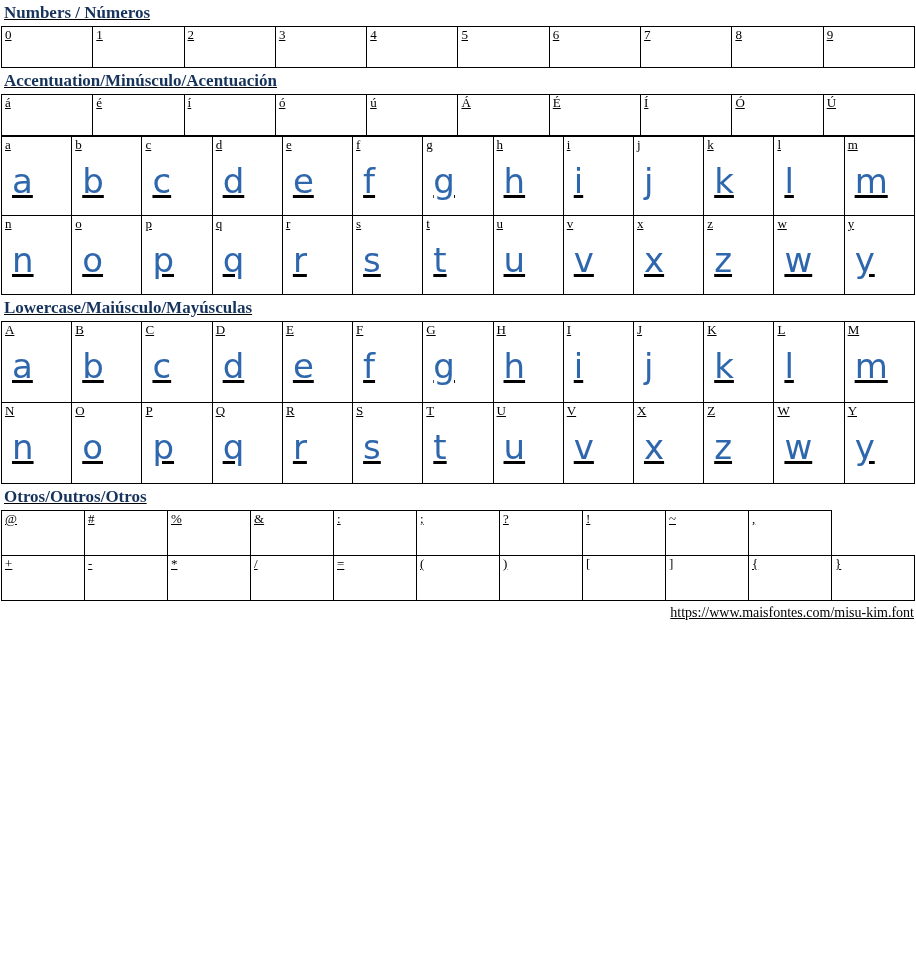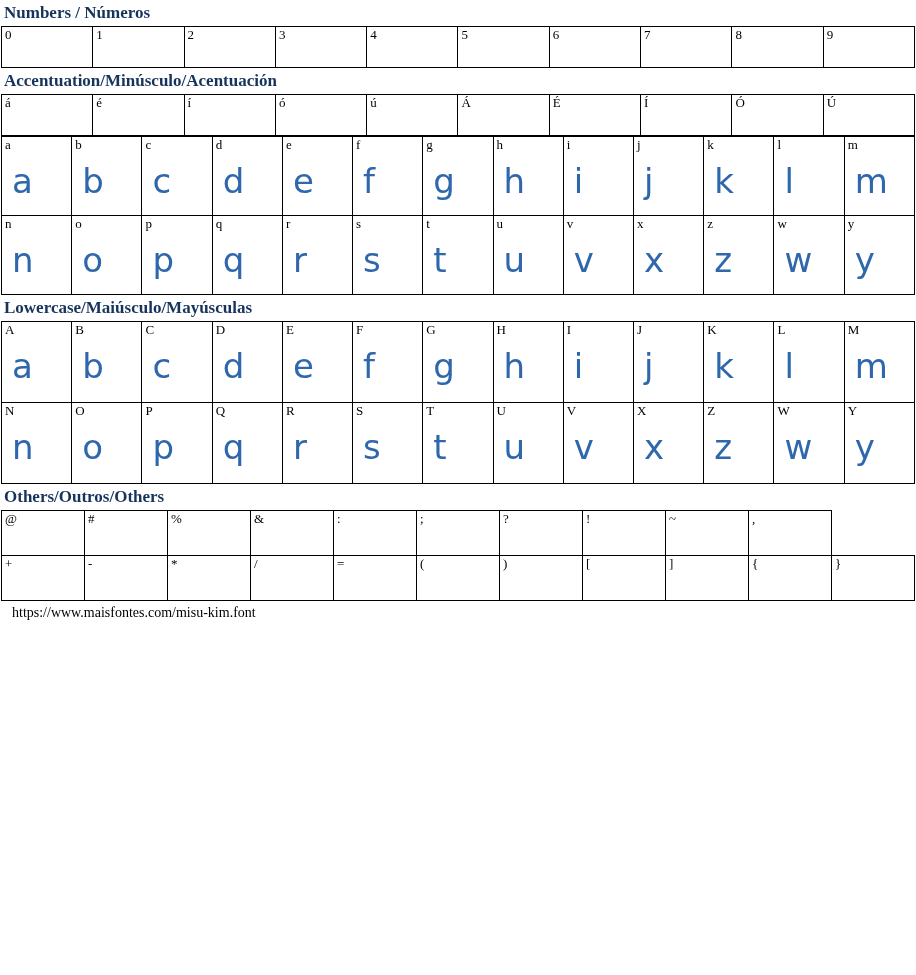--- a/index.html
+++ b/index.html
@@ -11,20 +11,21 @@
     width: 916px;
     height: 975px;
     font-family: "Liberation Serif", serif;
     color: #000000;
     overflow: hidden;
   }
   .page {
     position: relative;
     width: 916px;
     height: 975px;
+    text-decoration: underline;
   }
   .section-title {
     font-family: "Liberation Serif", serif;
     font-weight: bold;
     font-size: 17px;
     color: #16335c;
     padding: 3px 0 3px 4px;
     line-height: 20px;
   }
   table.glyphs {
@@ -69,24 +70,25 @@
     padding-left: 10px;
     margin-top: 12px;
   }
   tr.others-row td { height: 44px; }
 
   
   .sample.raise { margin-top: 4px; }
   .sample.drop { margin-top: 16px; }
 
   .footer {
+    text-align: right;
     font-family: "Liberation Serif", serif;
     font-size: 14px;
     color: #000000;
-    padding: 4px 2px 0 12px;
+    padding: 4px 2px 0 0;
   }
 </style>
 </head>
 <body>
 
 <div class="page">
 
   <div class="section-title">Numbers / Números</div>
   <table class="glyphs">
     <tbody>
@@ -383,21 +385,21 @@
             <span class="sample drop">w</span>
           </td>
       <td>
             <span class="lbl">Y</span>
             <span class="sample">y</span>
           </td>
     </tr>
   </tbody>
     </table>
 
-  <div class="section-title">Others/Outros/Others</div>
+  <div class="section-title">Otros/Outros/Otros</div>
   <table class="glyphs">
     <tbody>
         <tr class="others-row">
       <td>
             <span class="lbl">@</span>
           </td>
       <td>
             <span class="lbl">#</span>
           </td>
       <td>

